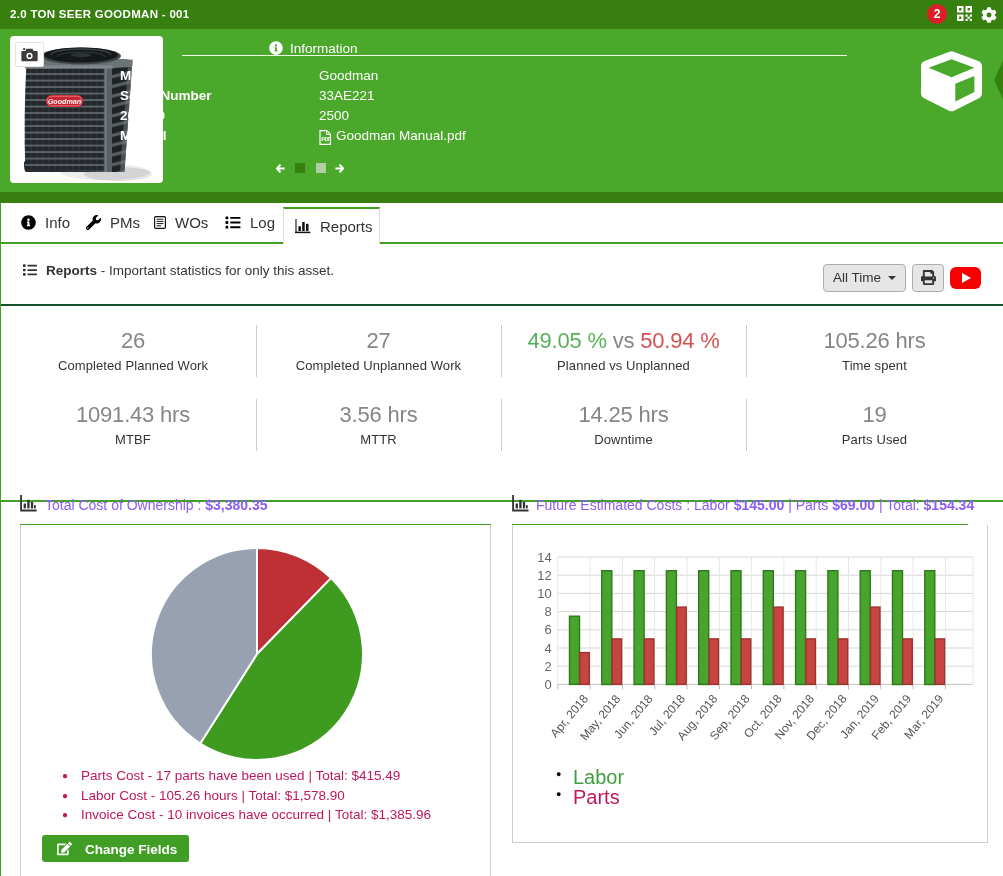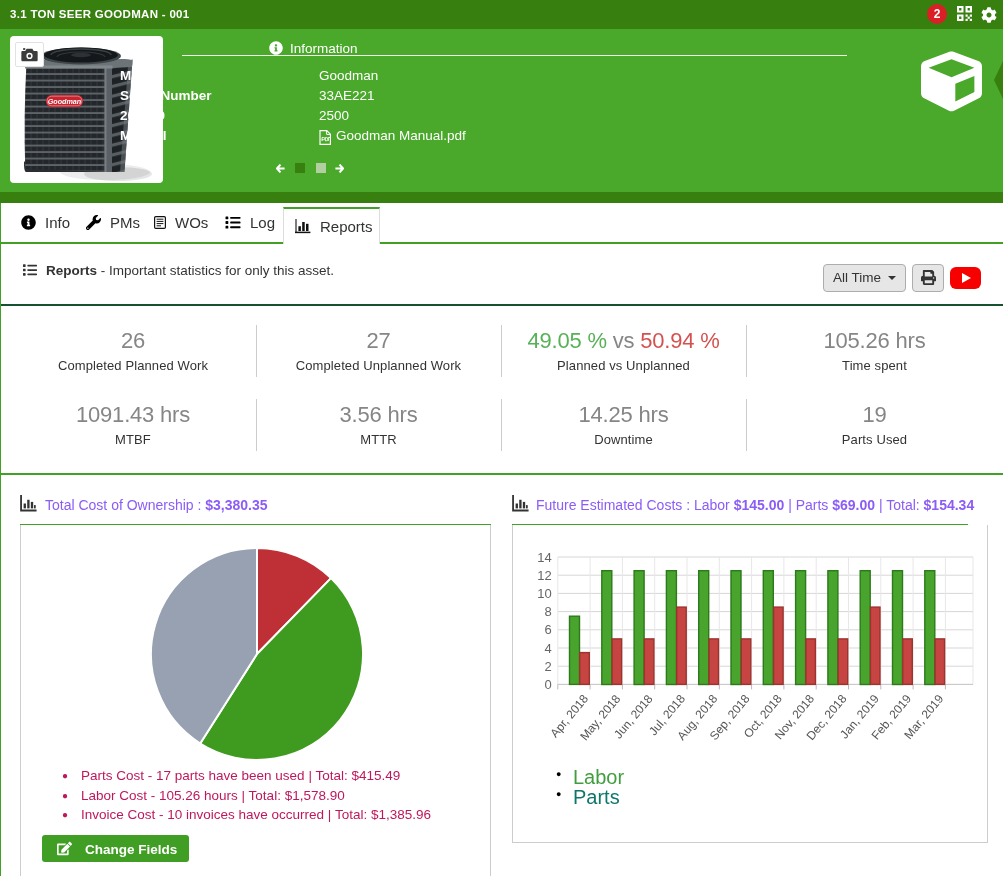--- a/index.html
+++ b/index.html
@@ -34,21 +34,21 @@
 
 #repstrip { position:absolute; left:0; top:244px; width:1003px; height:62px; background:#fff; border-bottom:2px solid #14532d; }
 #repstrip .lead { position:absolute; left:22px; top:19px; font-size:13.5px; color:#333; }
 .btn { position:absolute; top:20px; height:28px; background:#e6e6e6; border:1px solid #adadad; border-radius:4px; color:#333; font-size:13.5px; text-align:center; }
 #btn-alltime { left:823px; width:83px; line-height:26px; }
 #btn-print { left:912px; width:32px; }
 #btn-yt { position:absolute; left:950px; top:23px; width:31px; height:22px; background:#f70000; border-radius:6px; }
 #btn-yt:after { content:""; position:absolute; left:12px; top:6px; border-left:9px solid #fff; border-top:5px solid transparent; border-bottom:5px solid transparent; }
 
 
-#stats { position:absolute; left:0; top:306px; width:1003px; height:169px; background:#fff; border-bottom:2px solid #42a026; }
+#stats { position:absolute; left:0; top:306px; width:1003px; height:196px; background:#fff; border-bottom:2px solid #42a026; }
 .srow { position:absolute; left:0; width:1003px; }
 .scell { position:absolute; top:0; text-align:center; }
 .snum { font-size:22px; color:#868686; line-height:24px; letter-spacing:-0.2px; }
 .slab { font-size:13px; color:#333; line-height:13px; margin-top:6px; letter-spacing:0.1px; }
 .sdiv { position:absolute; width:1px; background:#ccc; }
 .grn { color:#57b157; }
 .red { color:#d35250; }
 
 
 .cardtitle { position:absolute; font-size:14px; color:#8b5cf6; }
@@ -60,28 +60,28 @@
 #bullets { position:absolute; left:62px; top:768px; font-size:13.5px; color:#be185d; }
 #bullets div { height:19.5px; position:relative; padding-left:19px; }
 #bullets div:before { content:"●"; position:absolute; left:0; top:2px; font-size:10px; }
 #cfbtn { position:absolute; left:42px; top:835px; width:147px; height:27px; background:#3f9e23; border-radius:3px; color:#fff; font-weight:bold; font-size:13px; }
 #cfbtn span { position:absolute; left:43px; top:6.5px; font-size:13.5px; }
 
 #legend { position:absolute; left:556px; top:766px; font-size:20px; }
 #legend div { height:19.5px; position:relative; padding-left:17px; }
 #legend div:before { content:"●"; position:absolute; left:0; top:3px; font-size:9px; color:#000; }
 .leg-labor { color:#3f9e3f; }
-.leg-parts { color:#0f766e; }
+.leg-parts { color:#be185d; }
 </style>
 </head>
 <body>
 <div id="page">
 
   <div id="topbar">
-    <div class="title">3.1 TON SEER GOODMAN - 001</div>
+    <div class="title">2.0 TON SEER GOODMAN - 001</div>
     <div id="badge2">2</div>
     <svg class="abs" style="left:957px;top:6px" width="15" height="15" viewBox="0 0 15 15" fill="#fff">
       <path d="M0 0 h6.5 v6.5 h-6.5 Z M2.1 2.1 v2.3 h2.3 v-2.3 Z" fill-rule="evenodd"></path>
       <path d="M8.5 0 h6.5 v6.5 h-6.5 Z M10.6 2.1 v2.3 h2.3 v-2.3 Z" fill-rule="evenodd"></path>
       <path d="M0 8.5 h6.5 v6.5 h-6.5 Z M2.1 10.6 v2.3 h2.3 v-2.3 Z" fill-rule="evenodd"></path>
       <rect x="8.5" y="8.5" width="2.2" height="2.2"></rect>
         <rect x="12.8" y="8.5" width="2.2" height="2.2"></rect>
       <rect x="10.6" y="10.6" width="2.2" height="2.2"></rect>
         <rect x="8.5" y="12.8" width="2.2" height="2.2"></rect>
       <rect x="12.8" y="12.8" width="2.2" height="2.2"></rect>

